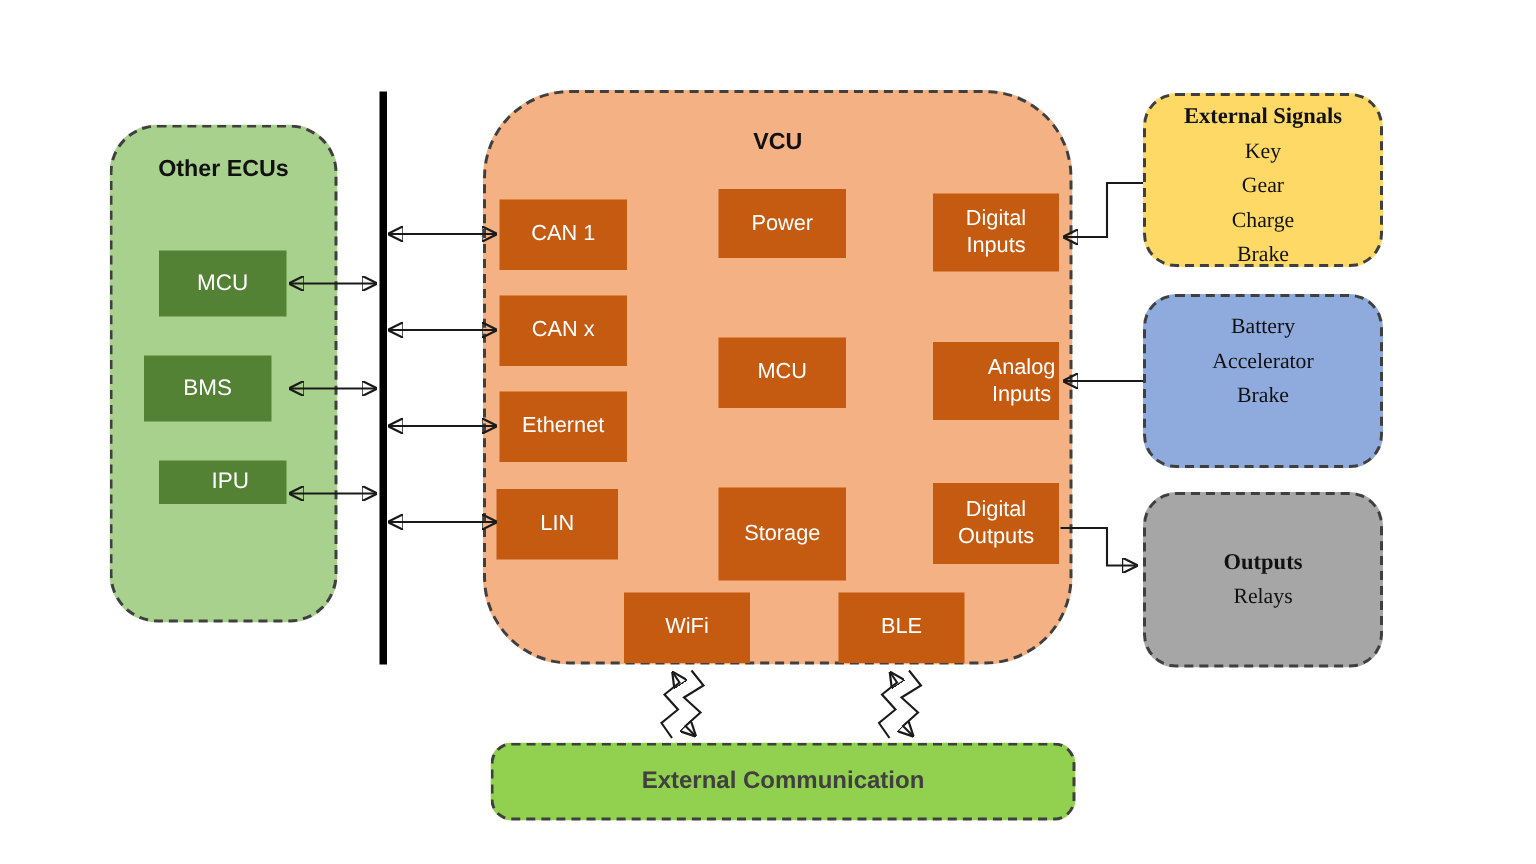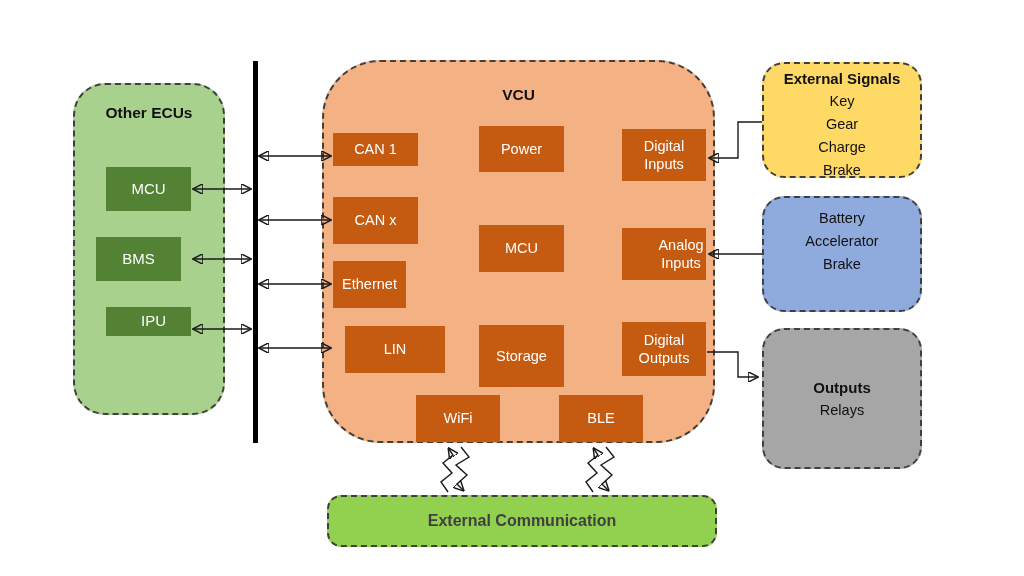--- a/index.html
+++ b/index.html
@@ -16,25 +16,25 @@
   .panel-title{font-weight:bold; text-align:center; font-size:15.5px; color:#111;}
   .other-ecus{left:73px; top:83px; width:152px; height:332px; background:var(--panel-green); border-radius:32px; padding-top:19px;}
   .vcu{left:322px; top:60px; width:393px; height:383px; background:var(--panel-orange); border-radius:58px; padding-top:24px;}
   .chip{
     position:absolute; background:var(--chip-orange); color:#fff;
     display:flex; align-items:center; justify-content:center; text-align:center;
     font-size:14.5px; line-height:1.25; box-sizing:border-box; padding:2px 10px;
   }
   .chip.green{background:var(--chip-green); font-size:15px;}
   .bus{position:absolute; left:253px; top:61px; width:4.5px; height:382px; background:#000;}
-  .side-box{position:absolute; left:762px; width:160px; border:2px dashed var(--border); border-radius:22px; box-sizing:border-box; text-align:center; font-size:14.5px; line-height:23px; color:#111;}
+  .side-box{position:absolute; left:762px; width:160px; border:2px dashed var(--border); border-radius:22px; box-sizing:border-box; text-align:center; font-size:14.5px; line-height:23px; color:#111;font-family:Liberation Serif, serif;}
   .side-box .panel-title{font-size:15px; line-height:23px;}
   .ext-signals{top:62px; height:116px; background:var(--yellow); padding-top:3px;}
   .sensors{top:196px; height:116px; background:var(--blue); padding-top:9px;}
-  .outputs{top:328px; height:141px; background:var(--gray); display:flex; flex-direction:column; justify-content:center;}
+  .outputs{top:328px; height:117px; background:var(--gray); display:flex; flex-direction:column; justify-content:center;}
   .ext-comm{
     position:absolute; left:327px; top:495px; width:390px; height:52px;
     background:var(--bright-green); border:2px dashed var(--border); border-radius:14px;
     box-sizing:border-box; display:flex; align-items:center; justify-content:center;
     font-weight:bold; font-size:16px; color:#404040;
   }
   .overlay{position:absolute; left:0; top:0; width:1024px; height:576px; pointer-events:none; z-index:5;}
   .overlay path, .overlay line{stroke:var(--arrow); stroke-width:1.4; fill:none;}
 </style>
 </head>
@@ -47,24 +47,24 @@
   </div>
   <div class="chip green" style="left:106px;top:167px;width:85px;height:44px;">MCU</div>
   <div class="chip green" style="left:96px;top:237px;width:85px;height:44px;">BMS</div>
   <div class="chip green" style="left:106px;top:307px;width:85px;height:29px;padding-left:20px;">IPU</div>
 
   <div class="bus"></div>
 
   <div class="panel vcu">
     <div class="panel-title">VCU</div>
   </div>
-  <div class="chip" style="left:333px;top:133px;width:85px;height:33px;">CAN 1</div>
+  <div class="chip" style="left:333px;top:133px;width:85px;height:47px;">CAN 1</div>
   <div class="chip" style="left:333px;top:197px;width:85px;height:47px;">CAN x</div>
-  <div class="chip" style="left:333px;top:261px;width:73px;height:47px;">Ethernet</div>
-  <div class="chip" style="left:345px;top:326px;width:100px;height:47px;">LIN</div>
+  <div class="chip" style="left:333px;top:261px;width:85px;height:47px;">Ethernet</div>
+  <div class="chip" style="left:331px;top:326px;width:81px;height:47px;">LIN</div>
   <div class="chip" style="left:479px;top:126px;width:85px;height:46px;">Power</div>
   <div class="chip" style="left:479px;top:225px;width:85px;height:47px;">MCU</div>
   <div class="chip" style="left:479px;top:325px;width:85px;height:62px;">Storage</div>
   <div class="chip" style="left:622px;top:129px;width:84px;height:52px;">Digital Inputs</div>
   <div class="chip" style="left:622px;top:228px;width:84px;height:52px;padding-left:44px;">Analog Inputs</div>
   <div class="chip" style="left:622px;top:322px;width:84px;height:54px;">Digital Outputs</div>
   <div class="chip" style="left:416px;top:395px;width:84px;height:47px;">WiFi</div>
   <div class="chip" style="left:559px;top:395px;width:84px;height:47px;">BLE</div>
 
   <div class="side-box ext-signals">

